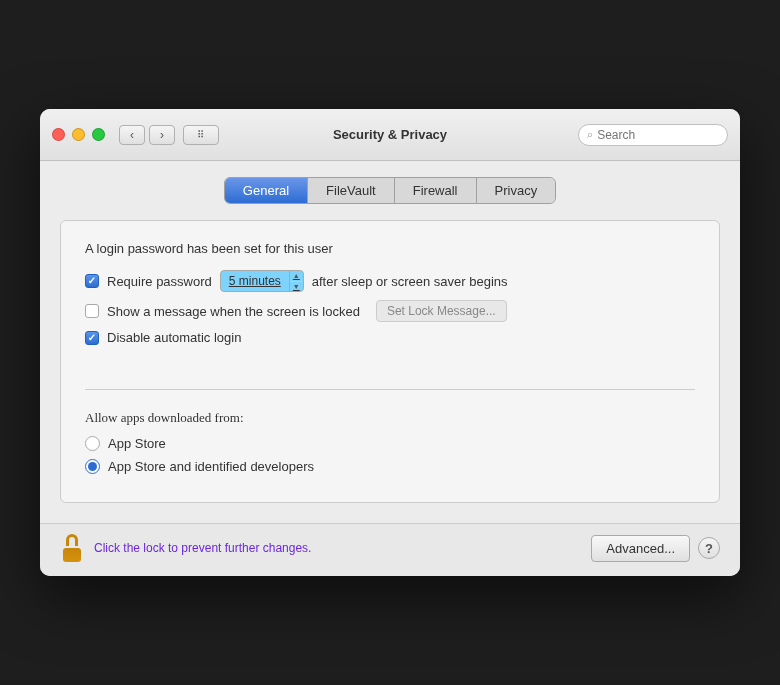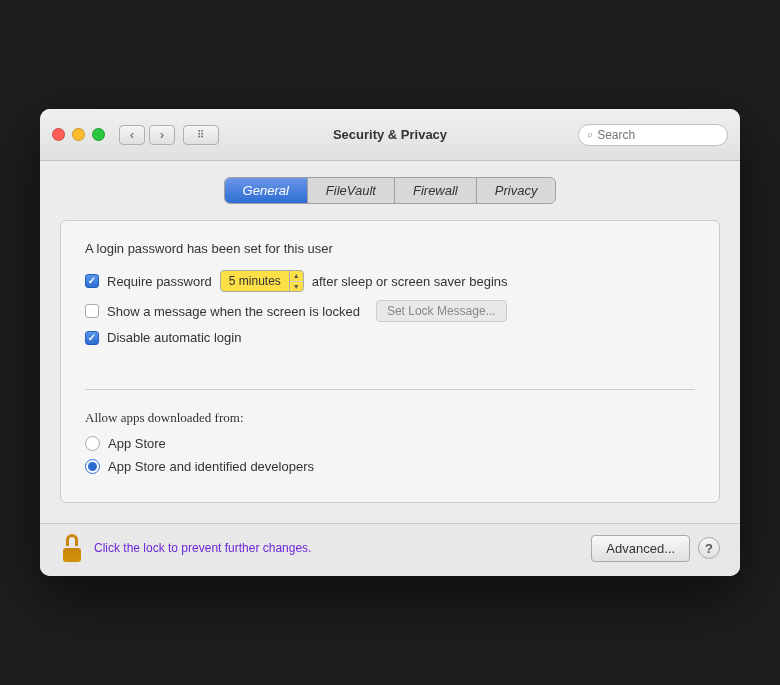--- a/index.html
+++ b/index.html
@@ -131,21 +131,20 @@
       flex: 1;
       display: flex;
       flex-direction: column;
     }
 
     
     .tabs {
       display: flex;
       justify-content: center;
       margin-bottom: 16px;
-      font-style: italic;
     }
 
     .tab-group {
       display: flex;
       border: 1px solid #a0a0a0;
       border-radius: 6px;
       overflow: hidden;
       background: #d8d8d8;
     }
 
@@ -230,25 +229,26 @@
       content: '✓';
       color: #fff;
       font-size: 10px;
       font-weight: bold;
       line-height: 1;
     }
 
     .stepper-wrapper {
       display: flex;
       align-items: flex-end;
-      background: #fde047;
+      background: #7dd3fc;
       border: 1px solid #aaa;
       border-radius: 4px;
       height: 22px;
       overflow: hidden;
+      text-decoration: underline;
     }
 
     .stepper-value {
       padding: 0 8px;
       font-size: 12px;
       color: #333;
       border-right: 1px solid #aaa;
       height: 100%;
       display: flex;
       align-items: center;

